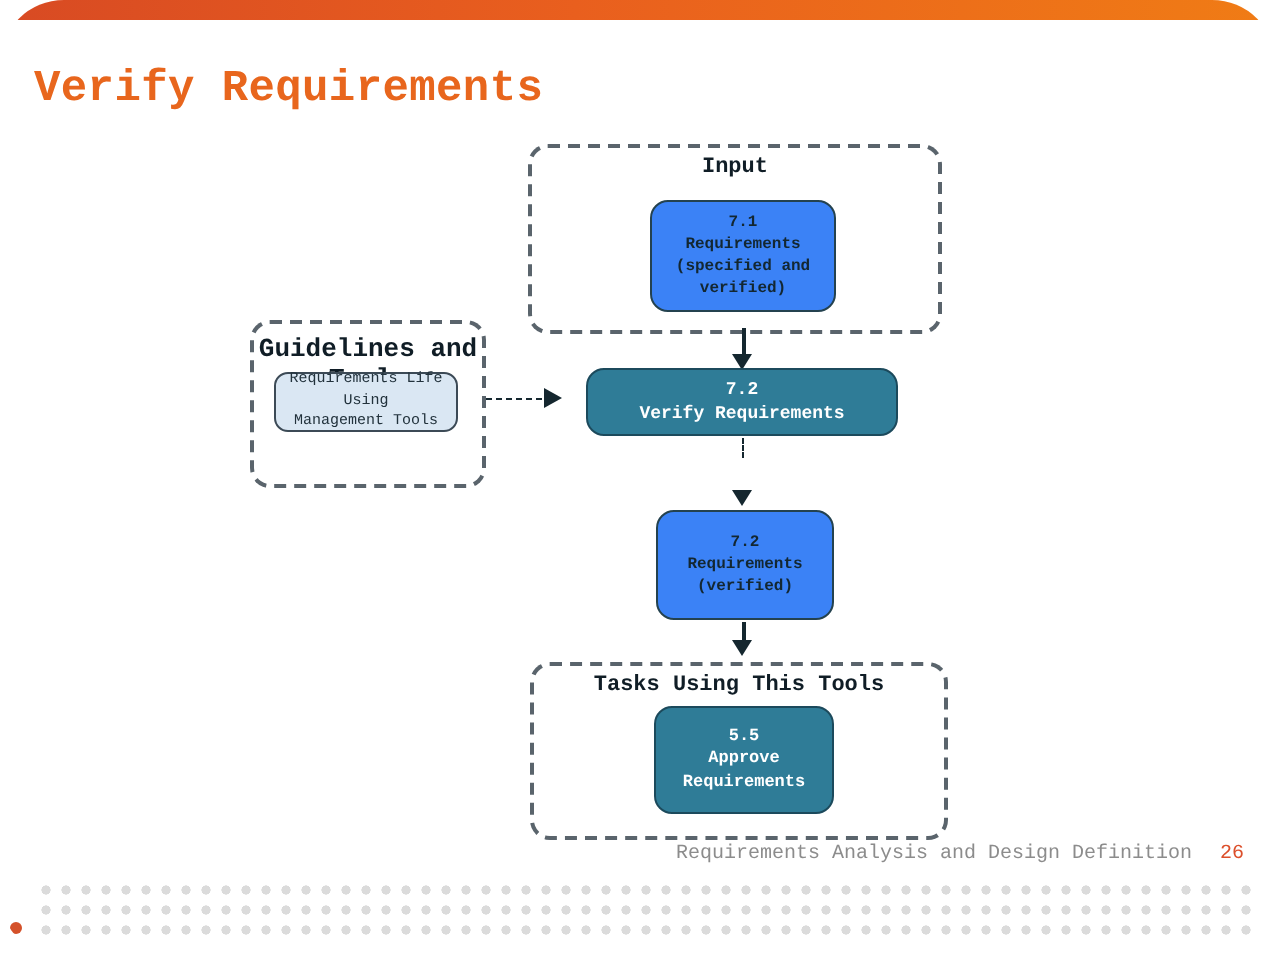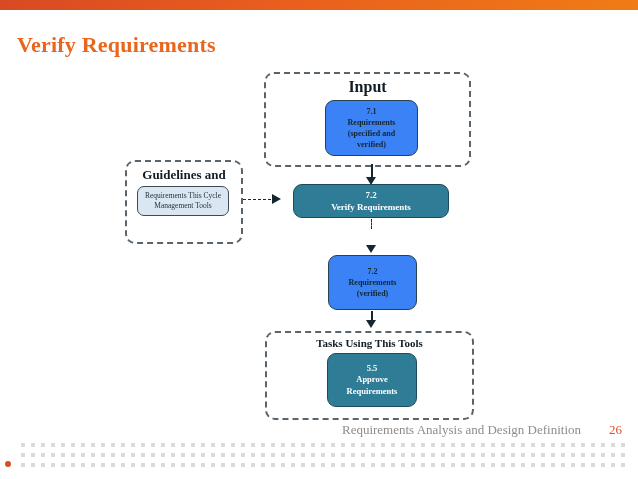--- a/index.html
+++ b/index.html
@@ -1,37 +1,38 @@
 <!DOCTYPE html>
 <html><head>
 <meta charset="utf-8">
 <style>
   html,body{margin:0;padding:0;background:#fff;}
   .slide{
     position:relative;width:638px;height:479px;background:#ffffff;overflow:hidden;
-    font-family:Liberation Serif, serif;
+    font-family:Liberation Mono, monospace;
+    border-radius:32px;
   }
   .topbar{
     position:absolute;left:0;top:0;width:638px;height:10px;
     background:linear-gradient(90deg,#D84A23 0%,#E95F1E 45%,#F07C15 100%);
   }
   .title{
     position:absolute;left:17px;top:32px;margin:0;
     font-size:22px;font-weight:bold;color:#E8661D;letter-spacing:0.2px;
   }
   
   .group{
     position:absolute;border:2px dashed #5a646c;border-radius:10px;background:transparent;
   }
   .group-label{
     position:absolute;left:0;right:0;text-align:center;
     font-weight:bold;color:#101d26;
   }
   #input-group{left:264px;top:72px;width:203px;height:91px;}
-  #input-group .group-label{top:4px;font-size:16px;}
+  #input-group .group-label{top:4px;font-size:11px;}
   #guidelines-group{left:125px;top:160px;width:114px;height:80px;}
   #guidelines-group .group-label{top:5px;font-size:13px;}
   #tasks-group{left:265px;top:331px;width:205px;height:85px;}
   #tasks-group .group-label{top:4px;font-size:11px;}
   
   .node{
     position:absolute;display:flex;flex-direction:column;justify-content:center;align-items:center;
     text-align:center;border-radius:9px;box-sizing:border-box;
   }
   .node .nl{width:100%;}
@@ -70,22 +71,22 @@
   #dash-out{left:371px;top:219px;height:10px;}
   #output-label{position:absolute;left:293px;top:228px;width:156px;text-align:center;
     font-size:11px;font-weight:bold;color:#101d26;}
   #arr-out{left:366px;top:245px;}
   #conn-ver{left:371px;top:311px;height:9px;}
   #arr-ver{left:366px;top:320px;}
   #dash-guide{left:243px;top:199px;width:28px;}
   #arr-guide{left:272px;top:194px;}
   
   .footer{
-    position:absolute;right:16px;top:422px;display:flex;align-items:flex-start;gap:28px;
-    font-size:13px;color:#8C8C8C;
+    position:absolute;right:16px;top:422px;display:flex;align-items:flex-start;gap:14px;
+    font-size:10px;color:#8C8C8C;
   }
   .footer .page{color:#DC4F2B;}
   
   .dots{
     position:absolute;left:18px;top:440px;width:612px;height:30px;
     background-image:radial-gradient(circle,#DBDBDB 2.2px,transparent 2.4px);
     background-size:10px 10px;background-position:0 0;
   }
   .orange-dot{
     position:absolute;left:5px;top:461px;width:6px;height:6px;border-radius:50%;
@@ -111,21 +112,21 @@
     <div class="nl">verified)</div>
   </div>
 
   <div class="vline" id="conn-input"></div>
   <div class="arrow-down" id="arr-input"></div>
 
   <div class="group" id="guidelines-group">
     <div class="group-label">Guidelines and Tools</div>
   </div>
   <div class="node" id="node-tools">
-    <div class="nl">Requirements This Cycle</div>
+    <div class="nl">Requirements Life Using</div>
     <div class="nl">Management Tools</div>
   </div>
 
   <div class="hdash" id="dash-guide"></div>
   <div class="arrow-right" id="arr-guide"></div>
 
   <div class="node teal" id="node-72">
     <div class="nl">7.2</div>
     <div class="nl">Verify Requirements</div>
   </div>

